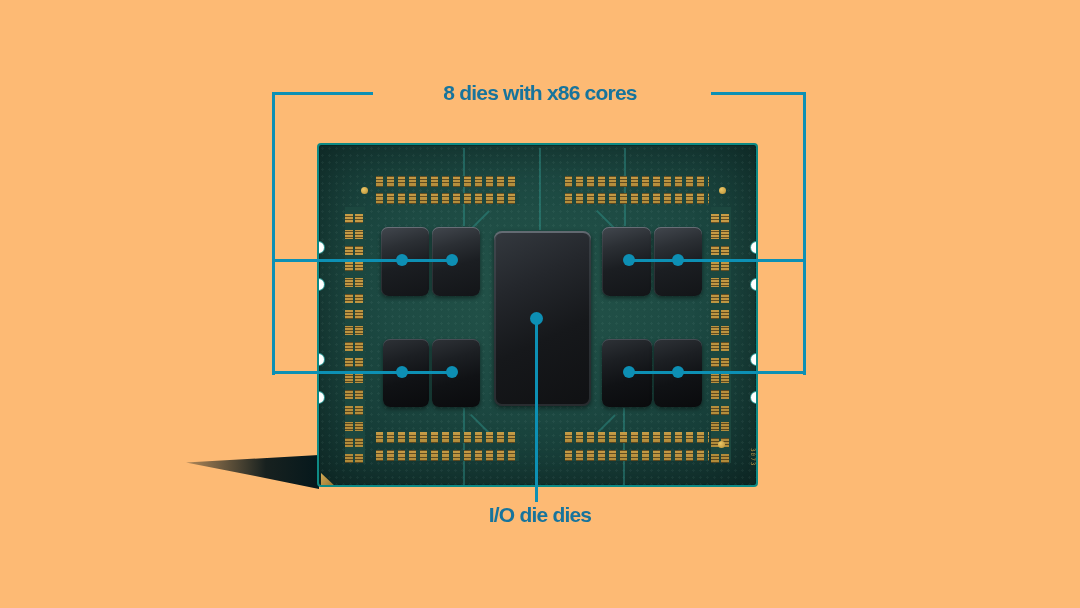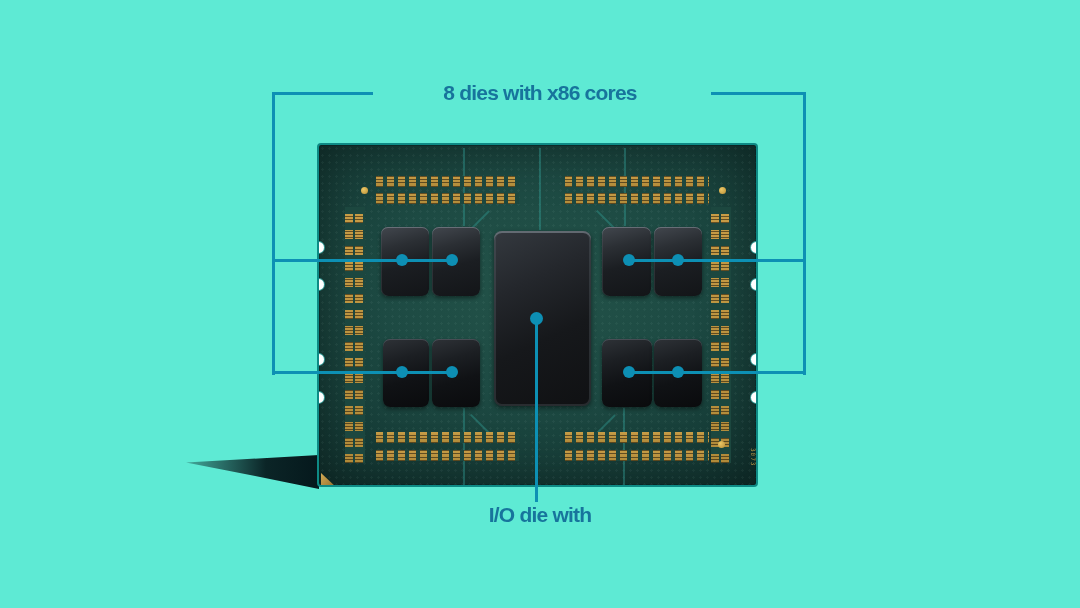--- a/index.html
+++ b/index.html
@@ -1,16 +1,16 @@
 <!DOCTYPE html>
 <html><head>
 <meta charset="utf-8">
 <style>
   html,body{margin:0;padding:0;background:#ffffff;}
-  .stage{position:relative;width:1080px;height:608px;background:#5eead4;overflow:hidden;
+  .stage{position:relative;width:1080px;height:608px;background:#fdba74;overflow:hidden;
          font-family:"Liberation Sans", sans-serif;}
 
   
   .cl{position:absolute;background:#0d90b4;z-index:5;}
   .dot{position:absolute;width:12px;height:12px;border-radius:50%;background:#0d8fb4;z-index:6;}
   .dot.big{width:13px;height:13px;}
 
   
   .lbl{position:absolute;color:#17749c;font-weight:bold;font-size:21px;letter-spacing:-0.8px;
        text-align:center;z-index:7;}
@@ -154,16 +154,16 @@
   <div class="dot" style="left:623px;top:254px;"></div>
   <div class="dot" style="left:672px;top:254px;"></div>
   <div class="dot" style="left:396px;top:366px;"></div>
   <div class="dot" style="left:446px;top:366px;"></div>
   <div class="dot" style="left:623px;top:366px;"></div>
   <div class="dot" style="left:672px;top:366px;"></div>
   <div class="dot big" style="left:530px;top:312px;"></div>
 
   <div class="lbl top-label">8 dies with x86 cores</div>
   <div class="lbl io-label">
-    <div>I/O die with</div>
+    <div>I/O die dies</div>
   </div>
 
 </div>
 
 </body></html>

